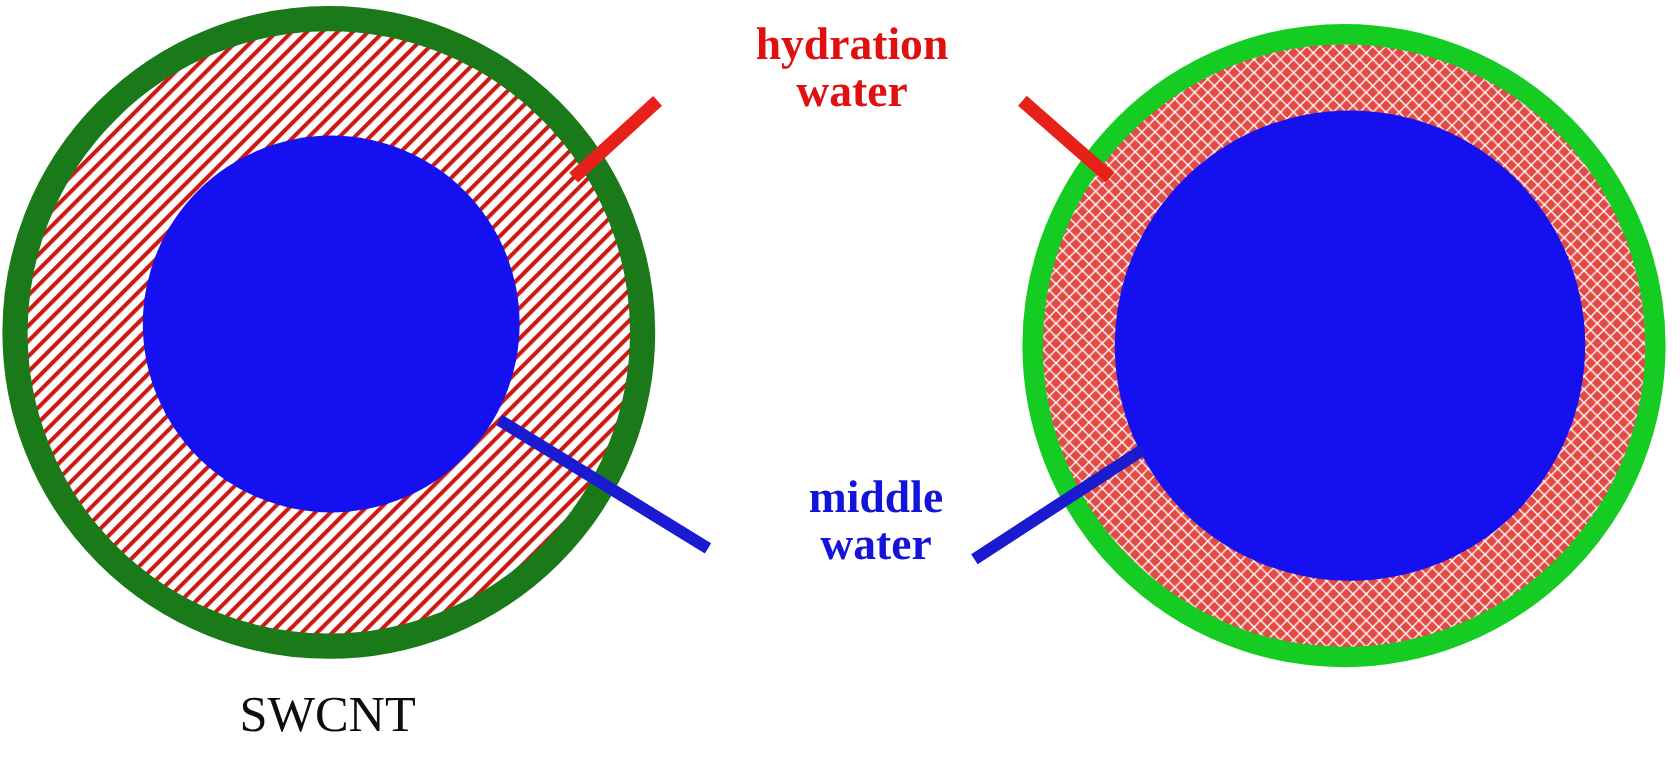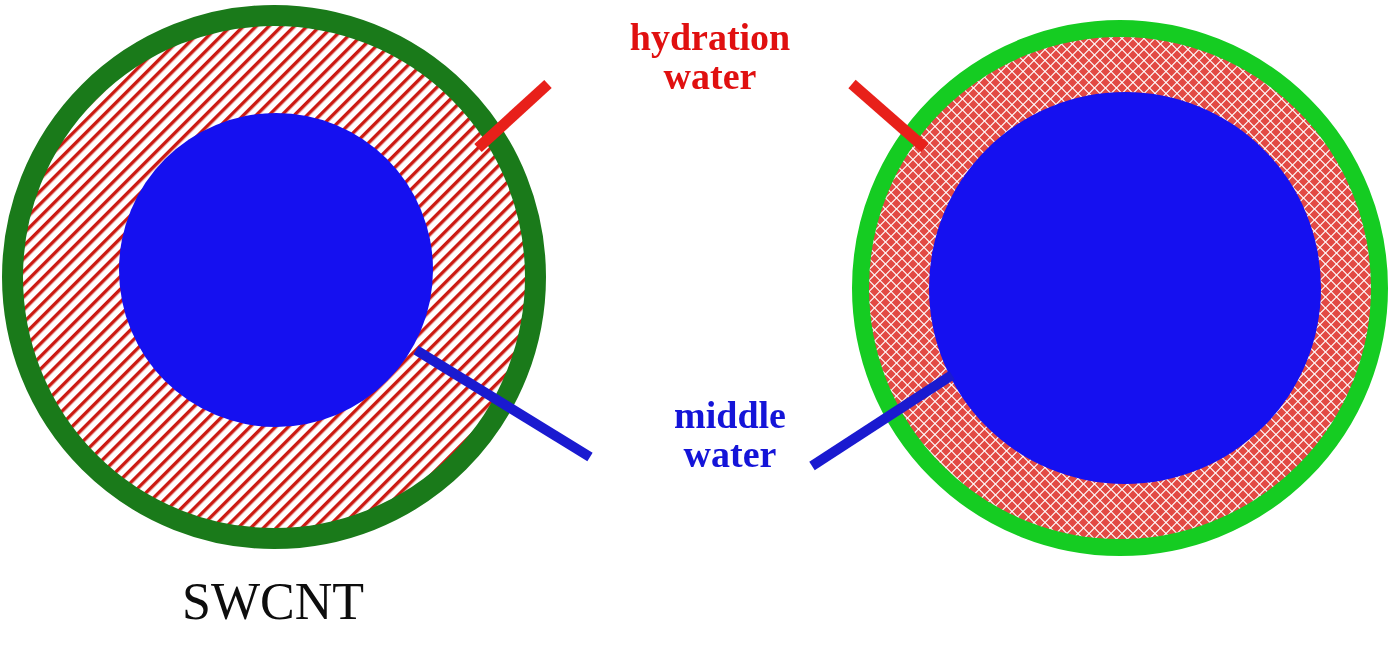--- a/index.html
+++ b/index.html
@@ -43,21 +43,21 @@
     width: 300px;
     color: #e01010;
   }
   #label-middle-water {
     left: 580px;
     top: 396px;
     width: 300px;
     color: #1414d8;
   }
   .caption-label {
-    font-size: 52px;
+    font-size: 42px;
     color: #0d0d0d;
     font-weight: normal;
   }
   #caption-swcnt {
     left: 123px;
     top: 575px;
     width: 300px;
   }
   #caption-swcnt-star {
     left: 970px;

